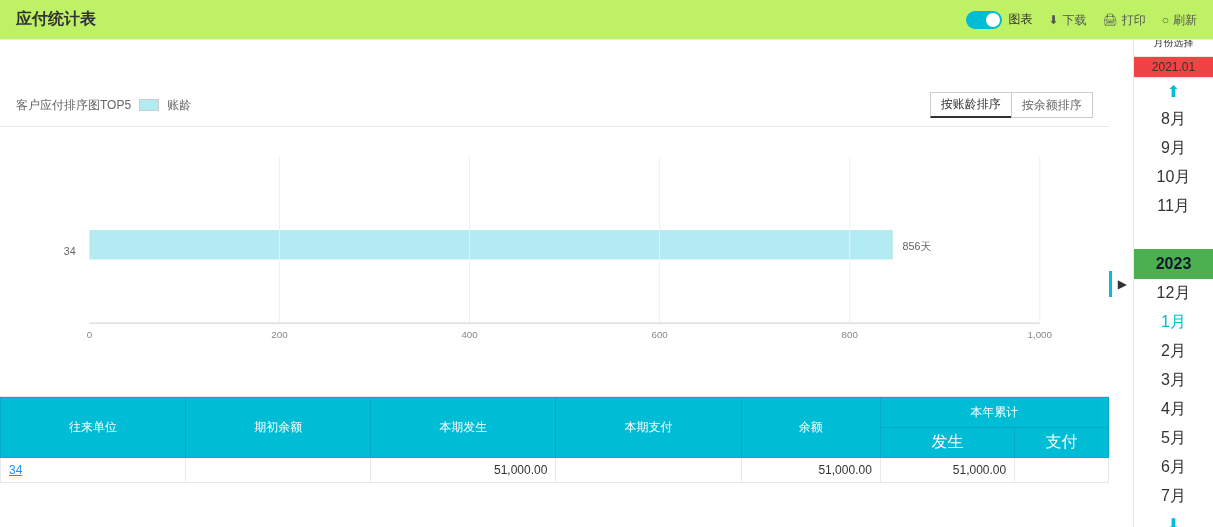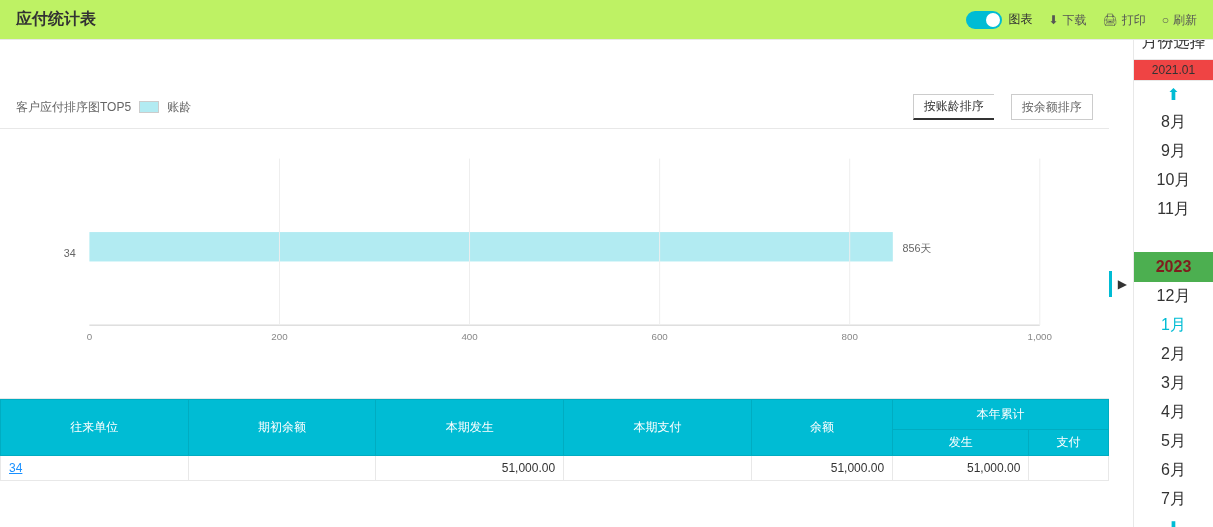--- a/index.html
+++ b/index.html
@@ -20,46 +20,46 @@
     .main-content { display: flex; flex: 1; overflow: hidden; align-items: center; }
 
     
     .chart-area { flex: 1; display: flex; flex-direction: column; overflow: hidden; }
 
     
     .chart-toolbar { display: flex; align-items: center; justify-content: space-between; padding: 8px 16px; border-bottom: 1px solid #e8e8e8; }
     .chart-legend { display: flex; align-items: center; gap: 8px; }
     .legend-label { font-size: 12px; color: #666; }
     .legend-color { width: 20px; height: 12px; background: #b2ebf2; border: 1px solid #ccc; }
-    .sort-buttons { display: flex; gap: 17px; }
+    .sort-buttons { display: flex; gap: 0; }
     .sort-btn { padding: 3px 10px; border: 1px solid #ccc; cursor: pointer; font-size: 12px; color: #666; background: #fff; }
     .sort-btn:first-child { border-right: none; }
     .sort-btn.active { color: #333; border-bottom: 2px solid #333; }
 
     
     .chart-container { flex: 1; position: relative; padding: 10px 20px 30px 60px; min-height: 0; }
     .chart-svg { width: 100%; height: 100%; }
 
     
     .table-area { border-top: 1px solid #e8e8e8; }
     table { width: 100%; border-collapse: collapse; }
     .table-header-row th { background: #00bcd4; color: #fff; text-align: center; padding: 6px 24px; font-size: 12px; font-weight: normal; border: 1px solid #00acc1; }
-    .table-sub-header th { background: #00bcd4; color: #fff; text-align: center; padding: 4px 8px; font-size: 12px; font-weight: normal; border: 1px solid #00acc1; }
+    .table-sub-header th { background: #00bcd4; color: #fff; text-align: center; padding: 4px 8px; font-size: 16px; font-weight: normal; border: 1px solid #00acc1; }
     .table-data-row td { padding: 5px 8px; font-size: 12px; border: 1px solid #e8e8e8; text-align: right; }
     .table-data-row td:first-child { text-align: left; color: #1890ff; cursor: pointer; text-decoration: underline; }
 
     
     .sidebar { width: 80px; border-left: 1px solid #e8e8e8; display: flex; flex-direction: column; background: #fff; }
-    .sidebar-header { background: #fff; padding: 6px 4px; text-align: center; font-size: 16px; color: #333; border-bottom: 1px solid #e8e8e8; }
+    .sidebar-header { background: #fff; padding: 6px 4px; text-align: center; font-size: 10px; color: #333; border-bottom: 1px solid #e8e8e8; }
     .sidebar-year-input { width: 100%; padding: 3px 4px; text-align: center; font-size: 12px; color: #333; background: #ef4444; border-bottom: 1px solid #e8e8e8; }
     .sidebar-nav { display: flex; flex-direction: column; overflow: hidden; flex: 1; }
     .nav-arrow { text-align: center; padding: 4px; cursor: pointer; color: #00bcd4; font-size: 16px; }
     .month-list { flex: 1; overflow: hidden; display: flex; flex-direction: column; }
     .month-item { padding: 4px 8px; text-align: center; cursor: pointer; font-size: 16px; color: #333; }
-    .month-item.year-marker { background: #4caf50; color: #7f1d1d; font-weight: bold; padding: 6px 4px; margin-top: 28px; }
+    .month-item.year-marker { background: #4caf50; color: #0f172a; font-weight: bold; padding: 6px 4px; margin-top: 28px; }
     .month-item.current { color: #00bcd4; }
 
     
     .sidebar-toggle-arrow { padding: 6px; text-align: center; border-left: 3px solid #00bcd4; cursor: pointer; }
   </style>
 </head>
 <body>
 
 <div class="app-container">
 

